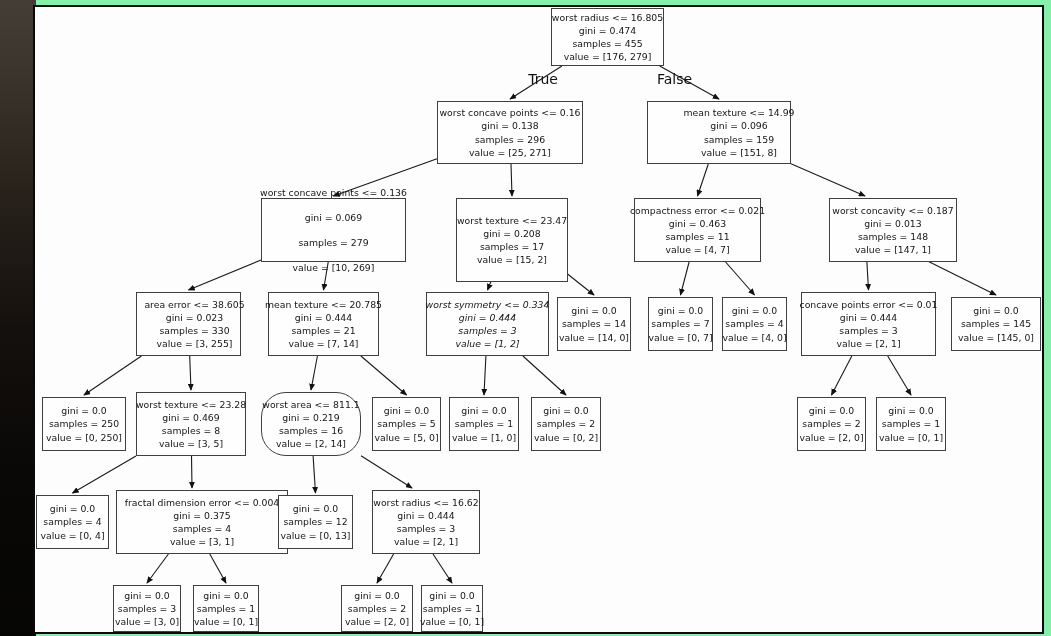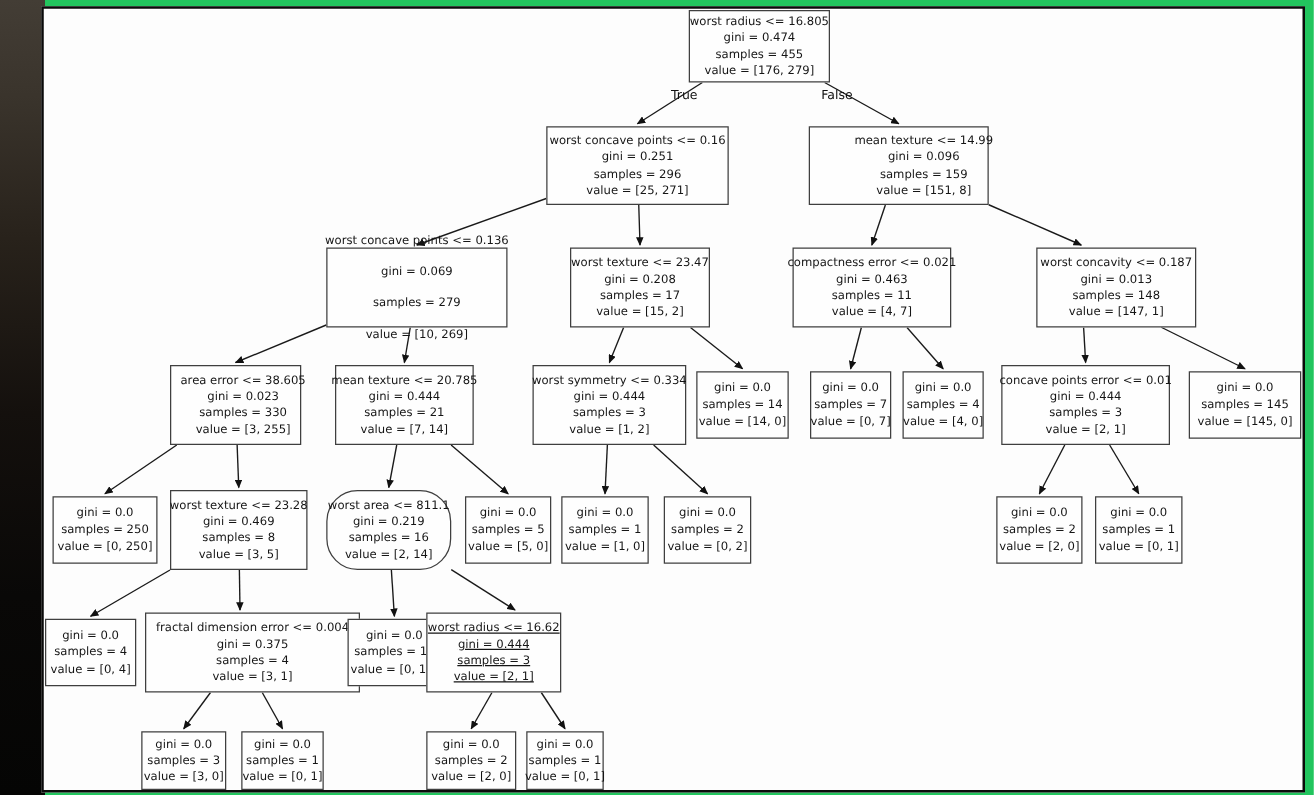--- a/index.html
+++ b/index.html
@@ -1,28 +1,28 @@
 <!DOCTYPE html>
 <html><head>
 <meta charset="utf-8">
 <style>
   html,body{margin:0;padding:0;}
-  #screen{position:relative;width:1051px;height:636px;background:#22c55e;overflow:hidden;
+  #screen{position:relative;width:1051px;height:636px;background:#86efac;overflow:hidden;
           font-family:"DejaVu Sans",sans-serif;}
   #desktop-strip{position:absolute;left:0;top:0;width:36px;height:636px;
     background:linear-gradient(180deg,#433d35 0%,#3a342c 12%,#28221b 30%,#14100d 52%,#090807 75%,#050504 100%);}
   #canvas{position:absolute;left:33px;top:5px;width:1011px;height:629px;background:#fdfdfd;
           border:2px solid #0a0a0a;box-sizing:border-box;}
   #edges-svg{position:absolute;left:0;top:0;width:1051px;height:636px;pointer-events:none;}
   #edges-svg line{stroke:#1a1a1a;stroke-width:1.1;}
   .node{position:absolute;background:#fefefe;border:1px solid #3f3f3f;box-sizing:border-box;
         display:flex;flex-direction:column;justify-content:center;align-items:center;
         color:#151515;text-align:center;}
   .node-line{font-size:9.3px;line-height:13.2px;white-space:nowrap;}
-  .edge-label{position:absolute;font-size:10px;color:#111;}
+  .edge-label{position:absolute;font-size:14px;color:#111;}
   #edge-label-true{left:528px;top:71px;width:30px;text-align:right;}
   #edge-label-false{left:657px;top:71px;width:36px;text-align:left;}
 </style>
 </head>
 <body>
 
 <div id="screen">
   <div id="desktop-strip"></div>
   <div id="canvas"></div>
 
@@ -66,37 +66,37 @@
 
   <div id="tree-layer">
       <div class="node" style="left: 551px; top: 8px; width: 113px; height: 58px;">
         <div class="node-line">worst radius &lt;= 16.805</div>
         <div class="node-line">gini = 0.474</div>
         <div class="node-line">samples = 455</div>
         <div class="node-line">value = [176, 279]</div>
       </div>
       <div class="node" style="left: 437px; top: 101px; width: 146px; height: 63px;">
         <div class="node-line">worst concave points &lt;= 0.16</div>
-        <div class="node-line">gini = 0.251</div>
+        <div class="node-line">gini = 0.138</div>
         <div class="node-line">samples = 296</div>
         <div class="node-line">value = [25, 271]</div>
       </div>
       <div class="node" style="left: 647px; top: 101px; width: 144px; height: 63px; padding-left: 40px;">
         <div class="node-line">mean texture &lt;= 14.99</div>
         <div class="node-line">gini = 0.096</div>
         <div class="node-line">samples = 159</div>
         <div class="node-line">value = [151, 8]</div>
       </div>
       <div class="node" style="left: 261px; top: 198px; width: 145px; height: 64px; gap: 12px;">
         <div class="node-line">worst concave points &lt;= 0.136</div>
         <div class="node-line">gini = 0.069</div>
         <div class="node-line">samples = 279</div>
         <div class="node-line">value = [10, 269]</div>
       </div>
-      <div class="node" style="left: 456px; top: 198px; width: 112px; height: 64px;">
+      <div class="node" style="left: 456px; top: 198px; width: 112px; height: 84px;">
         <div class="node-line">worst texture &lt;= 23.47</div>
         <div class="node-line">gini = 0.208</div>
         <div class="node-line">samples = 17</div>
         <div class="node-line">value = [15, 2]</div>
       </div>
       <div class="node" style="left: 634px; top: 198px; width: 127px; height: 64px;">
         <div class="node-line">compactness error &lt;= 0.021</div>
         <div class="node-line">gini = 0.463</div>
         <div class="node-line">samples = 11</div>
         <div class="node-line">value = [4, 7]</div>
@@ -112,21 +112,21 @@
         <div class="node-line">gini = 0.023</div>
         <div class="node-line">samples = 330</div>
         <div class="node-line">value = [3, 255]</div>
       </div>
       <div class="node" style="left: 268px; top: 292px; width: 111px; height: 64px;">
         <div class="node-line">mean texture &lt;= 20.785</div>
         <div class="node-line">gini = 0.444</div>
         <div class="node-line">samples = 21</div>
         <div class="node-line">value = [7, 14]</div>
       </div>
-      <div class="node" style="left: 426px; top: 292px; width: 123px; height: 64px;">
+      <div class="node" style="left: 426px; top: 292px; width: 123px; height: 64px; font-style: italic;">
         <div class="node-line">worst symmetry &lt;= 0.334</div>
         <div class="node-line">gini = 0.444</div>
         <div class="node-line">samples = 3</div>
         <div class="node-line">value = [1, 2]</div>
       </div>
       <div class="node" style="left: 557px; top: 297px; width: 74px; height: 54px;">
         <div class="node-line">gini = 0.0</div>
         <div class="node-line">samples = 14</div>
         <div class="node-line">value = [14, 0]</div>
       </div>
@@ -202,21 +202,21 @@
         <div class="node-line">fractal dimension error &lt;= 0.004</div>
         <div class="node-line">gini = 0.375</div>
         <div class="node-line">samples = 4</div>
         <div class="node-line">value = [3, 1]</div>
       </div>
       <div class="node" style="left: 278px; top: 495px; width: 75px; height: 54px;">
         <div class="node-line">gini = 0.0</div>
         <div class="node-line">samples = 12</div>
         <div class="node-line">value = [0, 13]</div>
       </div>
-      <div class="node" style="left: 341px; top: 490px; width: 108px; height: 64px; text-decoration: underline;">
+      <div class="node" style="left: 372px; top: 490px; width: 108px; height: 64px;">
         <div class="node-line">worst radius &lt;= 16.62</div>
         <div class="node-line">gini = 0.444</div>
         <div class="node-line">samples = 3</div>
         <div class="node-line">value = [2, 1]</div>
       </div>
       <div class="node" style="left: 113px; top: 585px; width: 68px; height: 47px;">
         <div class="node-line">gini = 0.0</div>
         <div class="node-line">samples = 3</div>
         <div class="node-line">value = [3, 0]</div>
       </div>

